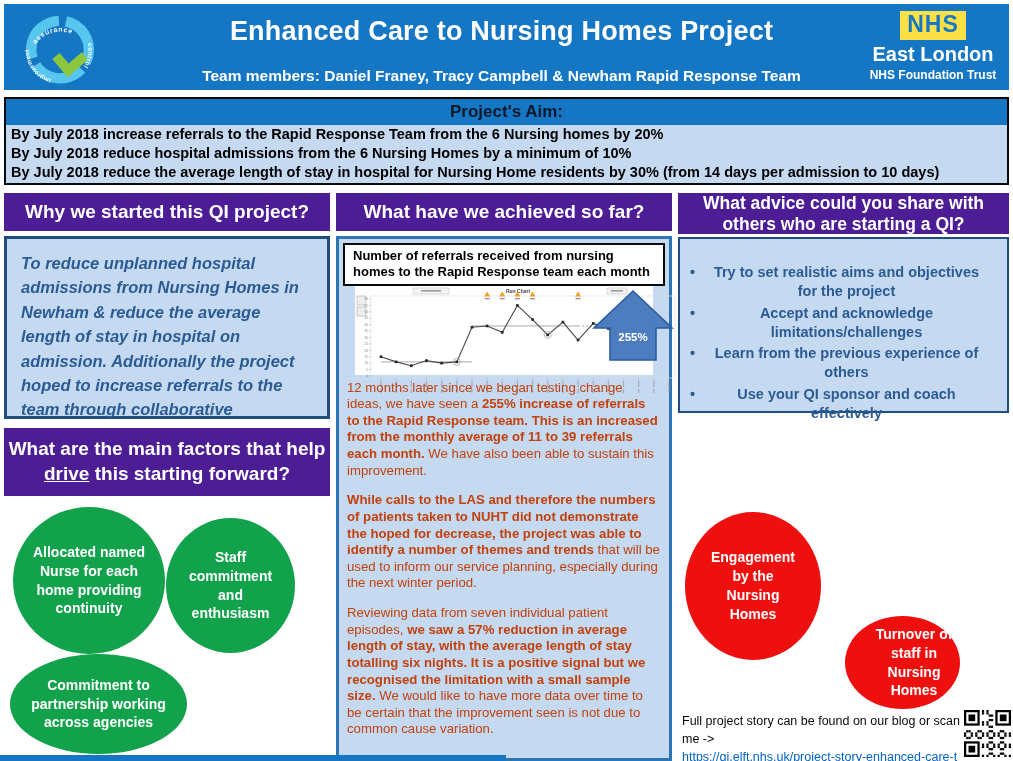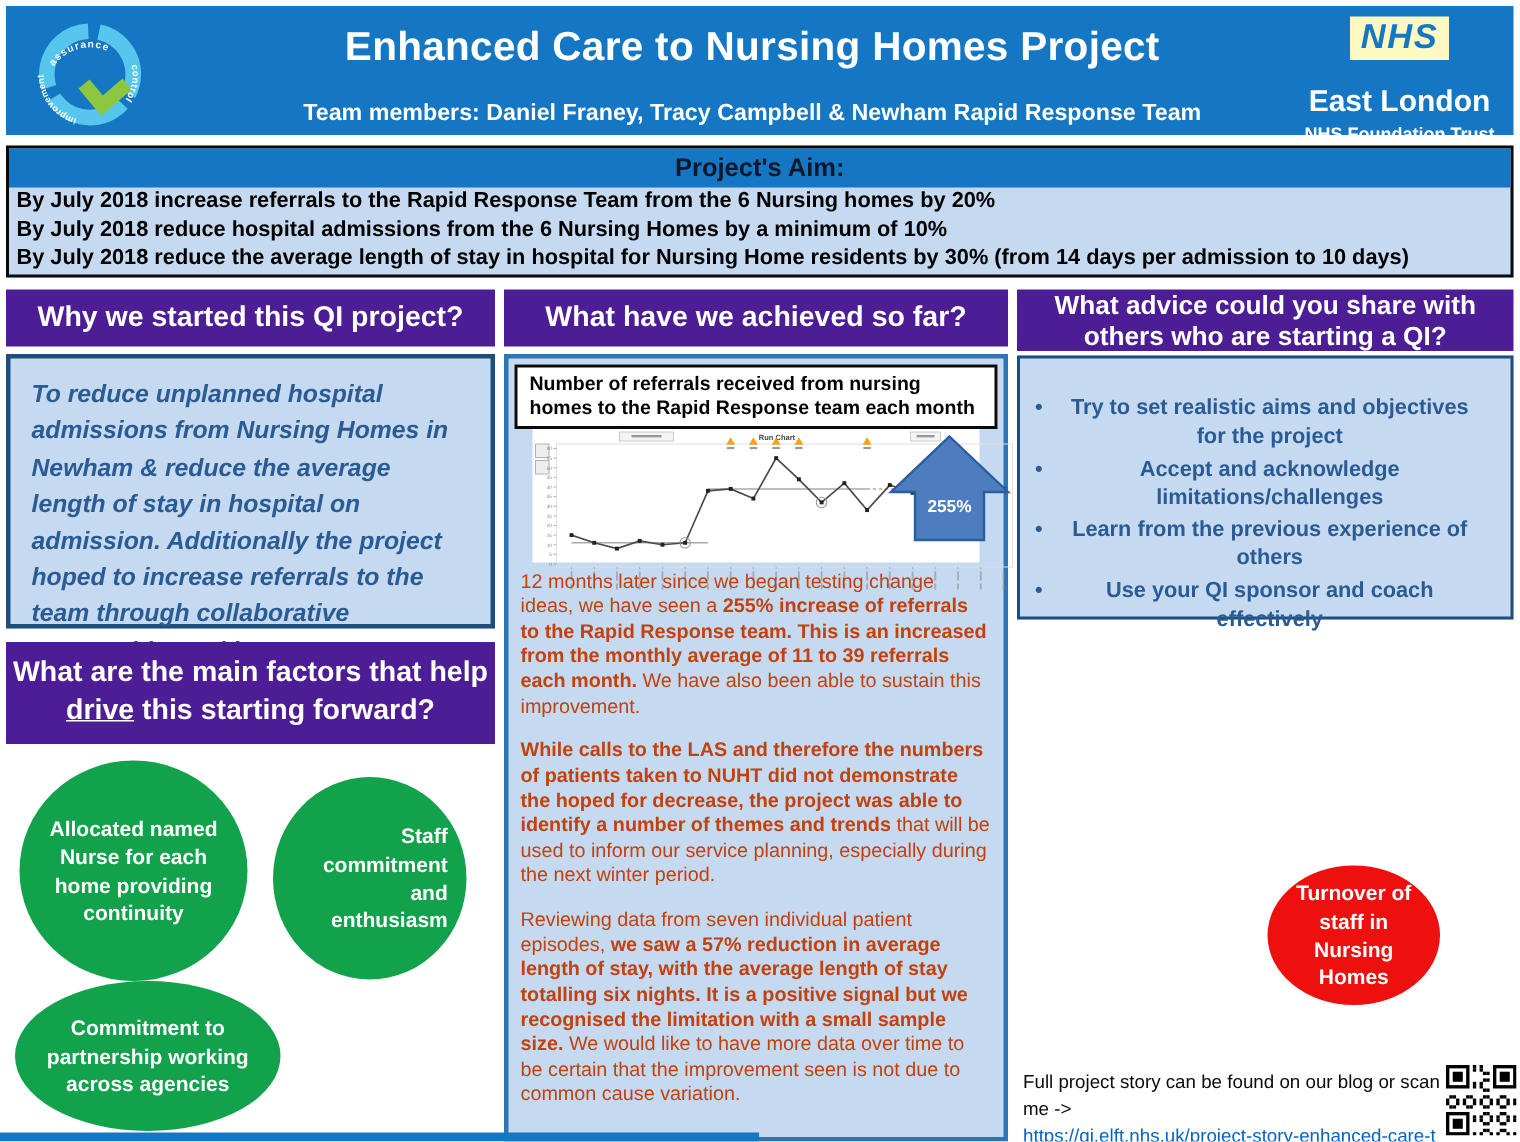--- a/index.html
+++ b/index.html
@@ -10,23 +10,23 @@
   .poster { position: absolute; inset: 0; }
   .abs { position: absolute; }
 
   
   #top-banner { left: 4px; top: 4px; width: 1005px; height: 86px; background: #1577c4; }
   #qi-logo { position: absolute; left: 16px; top: 4px; }
   #header-titles { position: absolute; left: 140px; right: 150px; top: 0; height: 86px; text-align: center; color: #fff; }
   #page-title { font-size: 27px; font-weight: 700; margin-top: 12px; letter-spacing: .2px; }
   #team-line { font-size: 15.5px; font-weight: 700; margin-top: 20px; }
   #nhs-logo { position: absolute; right: 10px; top: 7px; width: 132px; text-align: center; color: #fff; }
-  #nhs-box { display: inline-block; background: #fef9c3; color: #1577c4; font-weight: 900; font-style: italic;
+  #nhs-box { display: inline-block; background: #fde047; color: #1577c4; font-weight: 900; 
              font-size: 23px; line-height: 27px; padding: 0 7px 2px 7px; letter-spacing: 1px; }
-  #nhs-org { font-size: 20px; font-weight: 700; margin-top: 17px; }
+  #nhs-org { font-size: 20px; font-weight: 700; margin-top: 3px; }
   #nhs-sub { font-size: 12px; font-weight: 700; margin-top: 2px; }
 
   
   #aims-box { left: 4px; top: 97px; width: 1005px; height: 88px; border: 2px solid #0a0a0a; background: #c5d9f1; }
   #aims-title { background: #1577c4; color: #0f172a; font-size: 17px; font-weight: 700; text-align: center; height: 26px; line-height: 26px; }
   .aim-line { color: #000; font-weight: 700; font-size: 14.5px; line-height: 19px; padding-left: 5px; }
 
   
   .sec-head { background: #4c1d95; color: #fff; font-weight: 700; text-align: center;
               display: flex; align-items: center; justify-content: center; }
@@ -38,21 +38,21 @@
                border: 3px solid #1f4e7e; padding: 12px 14px; }
   #why-text  { color: #2b5b93; font-weight: 700; font-style: italic; font-size: 16.5px; line-height: 1.48; }
   #drivers-head { left: 4px; top: 428px; width: 326px; height: 68px; font-size: 19px; line-height: 1.3; }
 
   .bubble { position: absolute; border-radius: 50%; display: flex; align-items: center; justify-content: center;
             text-align: center; color: #fff; font-weight: 700; font-size: 14px; line-height: 1.35; }
   .green { background: #12a24b; }
   .red   { background: #ee0f0f; }
   #driver-1 { left: 13px;  top: 507px; width: 152px; height: 147px; }
   #driver-1 .btxt { width: 116px; }
-  #driver-2 { left: 182px; top: 518px; width: 129px; height: 135px; text-align: right; }
+  #driver-2 { left: 166px; top: 518px; width: 129px; height: 135px; }
   #driver-2 .btxt { width: 104px; }
   #driver-3 { left: 10px;  top: 654px; width: 177px; height: 100px; }
   #driver-3 .btxt { width: 140px; }
 
   
   #achieved-head { left: 336px; top: 193px; width: 336px; height: 38px; font-size: 19px; }
   #mid-box { left: 336px; top: 236px; width: 336px; height: 525px; background: #c5d9f1; border: 3px solid #2e75b6; }
   #chart-title-box { margin: 4px 4px 0 4px; background: #fff; border: 2px solid #0a0a0a;
                      font-size: 13px; font-weight: 700; color: #000; padding: 3px 8px; line-height: 1.25; }
   #chart-area { margin: 0 16px; background: #fff; height: 89px; }
@@ -63,21 +63,21 @@
   #advice-head { left: 678px; top: 193px; width: 331px; height: 41px; font-size: 17.5px; line-height: 1.15; }
   #advice-box  { left: 678px; top: 237px; width: 331px; height: 176px; background: #c5d9f1;
                  border: 2px solid #1f4e7e; padding: 24px 10px 10px 10px; }
   #advice-box li { list-style: none; display: flex; color: #2b5b93; font-weight: 700;
                    font-size: 14.5px; line-height: 1.3; margin-bottom: 3px; }
   #advice-box li .dot { width: 16px; }
   #advice-box li .itxt { flex: 1; text-align: center; padding-right: 10px; }
   #challenge-head { left: 678px; top: 435px; width: 331px; height: 68px; font-size: 19px; line-height: 1.3; }
   #challenge-1 { left: 685px; top: 512px; width: 136px; height: 148px; }
   #challenge-1 .btxt { width: 96px; }
-  #challenge-2 { left: 845px; top: 577px; width: 115px; height: 93px; }
+  #challenge-2 { left: 845px; top: 616px; width: 115px; height: 93px; justify-content: flex-end; }
   #challenge-2 .btxt { width: 92px; }
 
   
   #footer-note { left: 682px; top: 712px; width: 282px; color: #0a0a0a; font-size: 12.5px; line-height: 1.45; }
   #footer-link { color: #0563c1; text-decoration: underline; font-size: 12.5px; word-break: break-all; }
   #qr-code { left: 964px; top: 710px; }
   #bottom-strip { left: 0; top: 755px; width: 506px; height: 6px; background: #1577c4; }
 </style>
 </head>
 <body>
@@ -319,20 +319,23 @@
         <span class="dot">•</span>
         <span class="itxt">Learn from the previous experience of others</span>
       </li>
     <li>
         <span class="dot">•</span>
         <span class="itxt">Use your QI sponsor and coach effectively</span>
       </li>
   </ul>
 
 
+  <div class="abs bubble red" id="challenge-1">
+    <div class="btxt">Engagement by the Nursing Homes</div>
+  </div>
   <div class="abs bubble red" id="challenge-2">
     <div class="btxt">Turnover of staff in Nursing Homes</div>
   </div>
 
   <div class="abs" id="footer-note">
     <span>Full project story can be found on our blog or scan me -&gt;</span><br>
     <a id="footer-link" href="#">https://qi.elft.nhs.uk/project-story-enhanced-care-to-nursing-homes/</a>
   </div>
   <svg class="abs" id="qr-code" viewBox="0 0 21 21" width="47" height="47">
       <rect x="0" y="0" width="21" height="21" fill="#fff"></rect>

